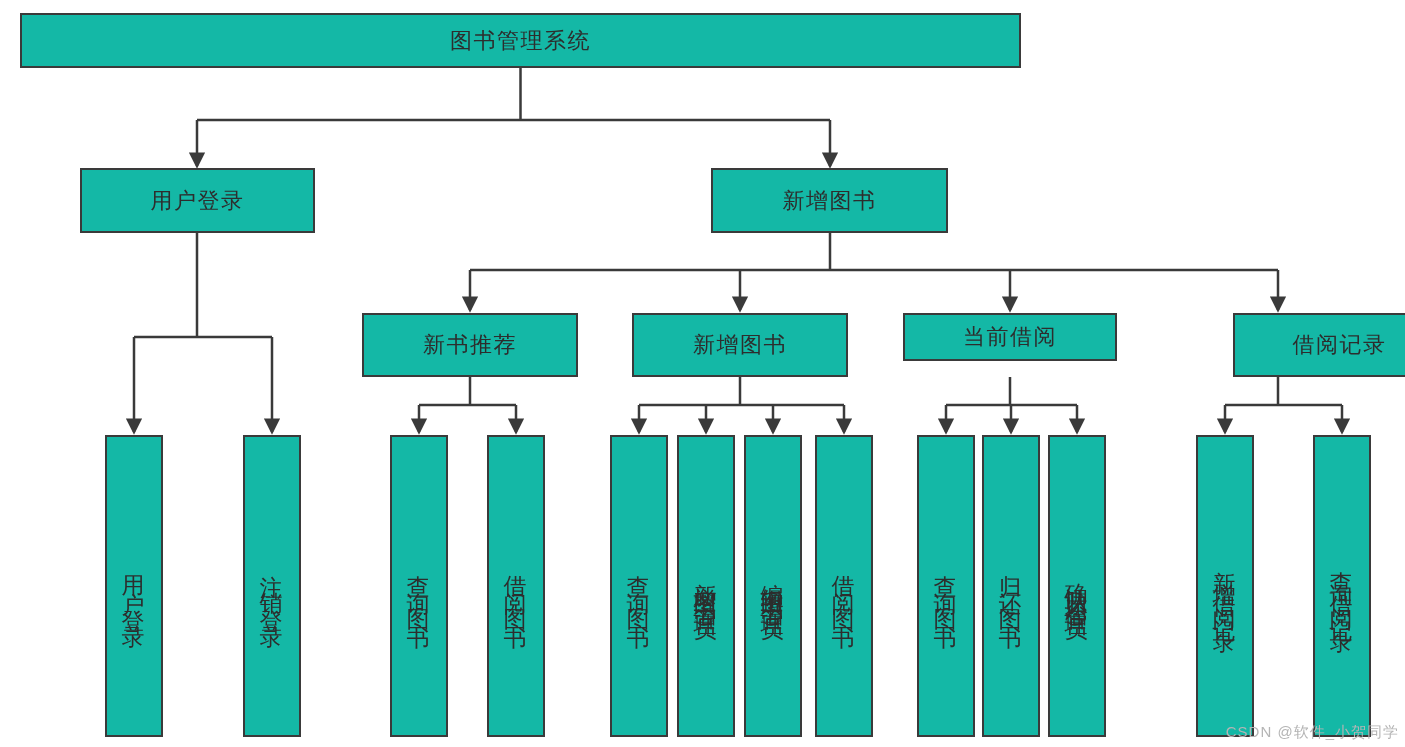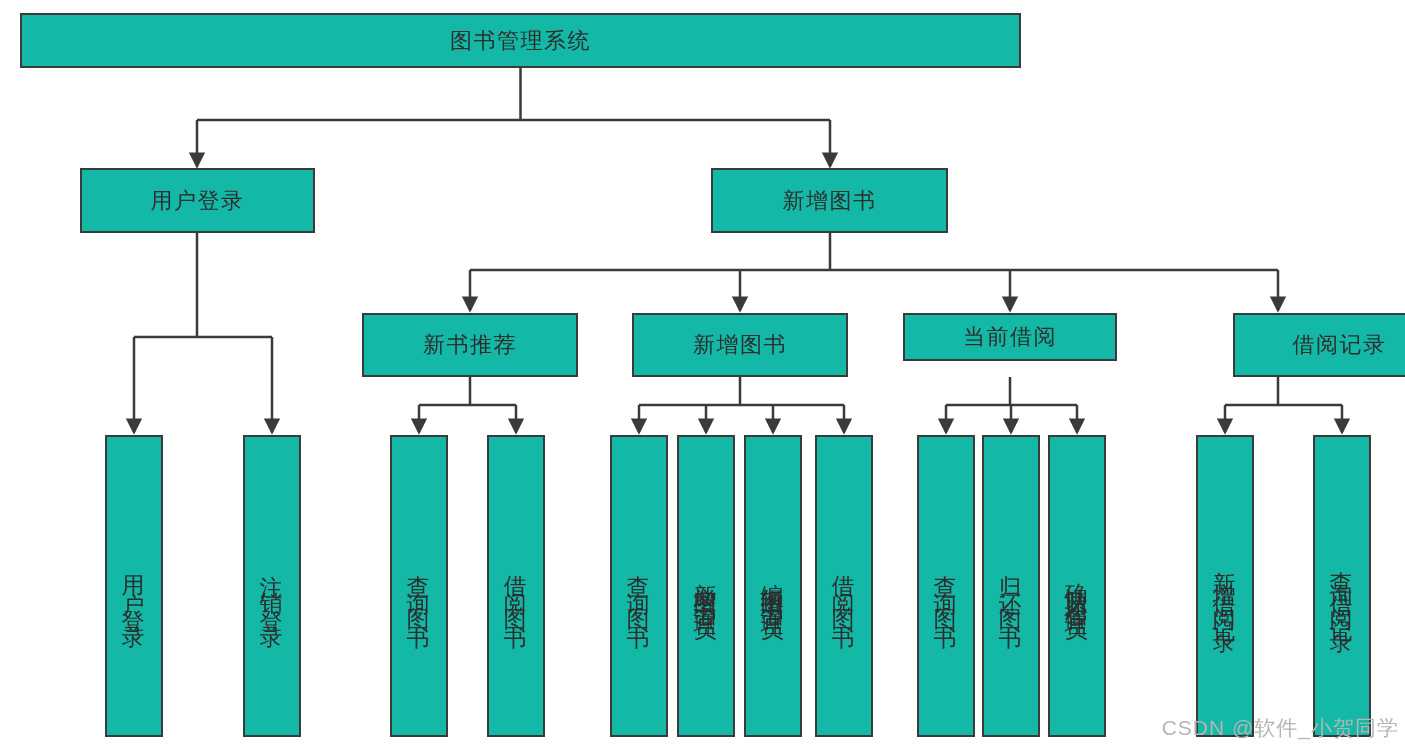--- a/index.html
+++ b/index.html
@@ -56,21 +56,21 @@
   .lf-8  { left: 815px; }
   .lf-9  { left: 917px; }
   .lf-10 { left: 982px; }
   .lf-11 { left: 1048px; }
   .lf-12 { left: 1196px; }
   .lf-13 { left: 1313px; }
 
   .watermark {
     position: absolute;
     right: 6px; bottom: 5px;
-    font-size: 21px;
+    font-size: 15px;
     color: #b5b5b5;
     letter-spacing: 1px;
     z-index: 5;
     white-space: nowrap;
   }
 </style>
 </head>
 <body>
 
 <div class="stage">

